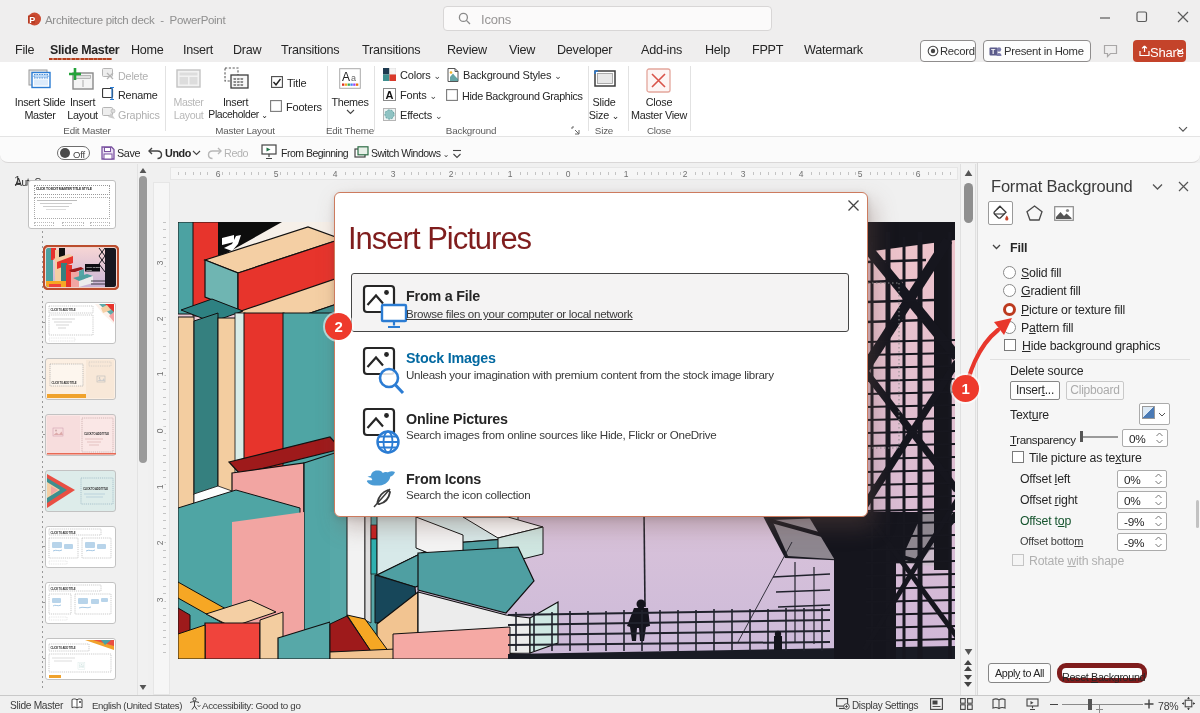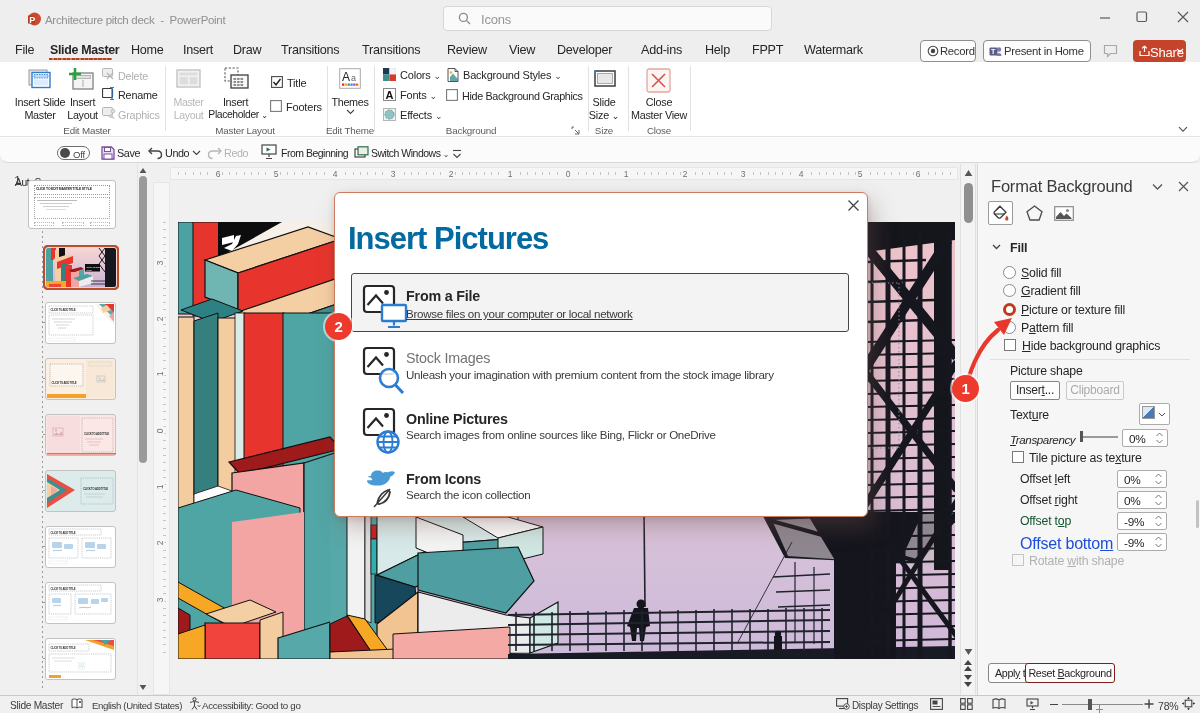--- a/index.html
+++ b/index.html
@@ -240,21 +240,21 @@
 <svg class="ab" style="left:101px;top:146px;" width="14" height="14" viewBox="0 0 14 14">
       <path d="M1 1h9.5L13 3.5V13H1z" fill="#e9dff2" stroke="#7a52a0" stroke-width="1.3"></path>
       <rect x="3.5" y="1.5" width="6" height="4" fill="#fff" stroke="#7a52a0" stroke-width="1"></rect>
       <rect x="3" y="8" width="8" height="5" fill="#fff" stroke="#7a52a0" stroke-width="1"></rect>
     </svg>
 <div class="ab txt" style="left:117px;top:147px;font-size:10.8px;letter-spacing:-0.4px;color:#262626;">Save</div>
 <svg class="ab" style="left:148px;top:146px;" width="15" height="14" viewBox="0 0 15 14">
       <path d="M4 2L1 5l3 3" fill="none" stroke="#444" stroke-width="1.4"></path>
       <path d="M1 5h8.5c2.5 0 4 1.5 4 3.8 0 2.3-1.5 3.7-4 3.7" fill="none" stroke="#444" stroke-width="1.4"></path>
     </svg>
-<div class="ab txt" style="left:165px;top:147px;font-size:10.8px;letter-spacing:-0.4px;color:#262626;">Undo</div>
+<div class="ab txt" style="left:165px;top:147px;font-size:10.8px;letter-spacing:-0.4px;color:#262626;font-weight:bold;">Undo</div>
 <svg class="ab" style="left:192px;top:150px;" width="9" height="6" viewBox="0 0 9 6">
       <path d="M1 1l3.5 3.5L8 1" fill="none" stroke="#444" stroke-width="1.1"></path>
     </svg>
 <svg class="ab" style="left:207px;top:146px;" width="15" height="14" viewBox="0 0 15 14">
       <path d="M11 2l3 3-3 3" fill="none" stroke="#b8b8b8" stroke-width="1.4"></path>
       <path d="M14 5H5.5c-2.5 0-4 1.5-4 3.8 0 2.3 1.5 3.7 4 3.7" fill="none" stroke="#b8b8b8" stroke-width="1.4"></path>
     </svg>
 <div class="ab txt" style="left:224px;top:147px;font-size:10.8px;letter-spacing:-0.4px;color:#b3b3b3;">Redo</div>
 <svg class="ab" style="left:261px;top:144px;" width="16" height="15" viewBox="0 0 16 15">
       <rect x="1" y="1" width="14" height="9" fill="#fff" stroke="#444" stroke-width="1.2"></rect>
@@ -719,30 +719,30 @@
 <div class="ab txt" style="left:1021px;top:266px;font-size:12.3px;color:#262626;"><u>S</u>olid fill</div>
 <div class="ab" style="left:1003px;top:284px;width:13px;height:13px;border-radius:50%;border:1px solid #8a8a8a;background:#fff;"></div>
 <div class="ab txt" style="left:1021px;top:284px;font-size:12.3px;color:#262626;"><u>G</u>radient fill</div>
 <div class="ab" style="left:1003px;top:302.5px;width:13px;height:13px;border-radius:50%;border:3.6px solid #bc3a1e;background:#fff;"></div>
 <div class="ab txt" style="left:1021px;top:302.5px;font-size:12.3px;color:#262626;"><u>P</u>icture or texture fill</div>
 <div class="ab" style="left:1003px;top:320.5px;width:13px;height:13px;border-radius:50%;border:1px solid #8a8a8a;background:#fff;"></div>
 <div class="ab txt" style="left:1021px;top:320.5px;font-size:12.3px;color:#262626;">P<u>a</u>ttern fill</div>
 <div class="ab" style="left:1004px;top:339px;width:11.5px;height:11.5px;border:1px solid #7a7a7a;background:#fff;"></div>
 <div class="ab txt" style="left:1022px;top:339px;font-size:12.3px;color:#262626;"><u>H</u>ide background graphics</div>
 <div class="ab" style="left:990px;top:359px;width:200px;height:1px;background:#e0e0e0;"></div>
-<div class="ab txt" style="left:1010px;top:364px;font-size:12.3px;color:#262626;">Picture shape</div>
+<div class="ab txt" style="left:1010px;top:364px;font-size:12.3px;color:#262626;">Delete source</div>
 <div class="ab" style="left:1010px;top:381px;width:50px;height:19px;border:1px solid #868686;border-radius:2px;background:#fdfdfd;font-size:12px;color:#262626;text-align:center;line-height:17px;">Inser<u>t</u>...</div>
 <div class="ab" style="left:1066px;top:381px;width:58px;height:19px;border:1px solid #c9c9c9;border-radius:2px;background:#f8f8f8;font-size:12px;color:#ababab;text-align:center;line-height:17px;">Clipboard</div>
 <div class="ab txt" style="left:1010px;top:408px;font-size:12.3px;color:#262626;">Text<u>u</u>re</div>
 <div class="ab" style="left:1139px;top:403px;width:31px;height:22px;border:1px solid #ababab;border-radius:2px;background:#fff;"></div>
 <div class="ab" style="left:1142px;top:406px;width:13px;height:13px;background:linear-gradient(135deg,#dce9f5 0 50%,#4a7ab5 50% 100%);border:0.5px solid #999;"></div>
 <svg class="ab" style="left:1158px;top:412px;" width="8" height="5" viewBox="0 0 8 5">
       <path d="M1 1l3 3 3-3" fill="none" stroke="#555" stroke-width="1"></path>
     </svg>
-<div class="ab txt" style="left:1010px;top:432.5px;font-size:11.6px;letter-spacing:-0.4px;color:#262626;font-style:italic;"><u>T</u>ransparency</div>
+<div class="ab txt" style="left:1010px;top:432.5px;font-size:11.6px;letter-spacing:-0.4px;color:#262626;"><u>T</u>ransparency</div>
 <div class="ab" style="left:1080px;top:431px;width:3px;height:11px;background:#555;"></div>
 <div class="ab" style="left:1083px;top:436px;width:35px;height:1.5px;background:#9a9a9a;"></div>
 <div class="ab" style="left:1122px;top:429px;width:46px;height:18px;border:1px solid #ababab;border-radius:2px;background:#fff;font-size:11.8px;color:#262626;padding:2px 0 0 6px;">0%</div>
     <svg class="ab" style="left:1155px;top:432px;" width="9" height="12" viewBox="0 0 9 12">
       <path d="M1.5 4L4.5 1l3 3" fill="none" stroke="#777" stroke-width="1"></path>
       <path d="M1.5 8l3 3 3-3" fill="none" stroke="#777" stroke-width="1"></path>
     </svg>
 <div class="ab" style="left:1012px;top:451px;width:11.5px;height:11.5px;border:1px solid #7a7a7a;background:#fff;"></div>
 <div class="ab txt" style="left:1029px;top:451px;font-size:12.3px;color:#262626;">Tile picture as te<u>x</u>ture</div>
 <div class="ab txt" style="left:1020px;top:472px;font-size:12.3px;color:#262626;">Offset <u>l</u>eft</div>
@@ -756,30 +756,30 @@
     <svg class="ab" style="left:1154px;top:494px;" width="9" height="12" viewBox="0 0 9 12">
       <path d="M1.5 4L4.5 1l3 3" fill="none" stroke="#777" stroke-width="1"></path>
       <path d="M1.5 8l3 3 3-3" fill="none" stroke="#777" stroke-width="1"></path>
     </svg>
 <div class="ab txt" style="left:1020px;top:514px;font-size:12.3px;color:#14532d;">Offset t<u>o</u>p</div>
 <div class="ab" style="left:1117px;top:512px;width:50px;height:18px;border:1px solid #ababab;border-radius:2px;background:#fff;font-size:11.8px;color:#262626;padding:2px 0 0 6px;">-9%</div>
     <svg class="ab" style="left:1154px;top:515px;" width="9" height="12" viewBox="0 0 9 12">
       <path d="M1.5 4L4.5 1l3 3" fill="none" stroke="#777" stroke-width="1"></path>
       <path d="M1.5 8l3 3 3-3" fill="none" stroke="#777" stroke-width="1"></path>
     </svg>
-<div class="ab txt" style="left:1020px;top:535px;font-size:16px;color:#1d4ed8;">Offset botto<u>m</u></div>
+<div class="ab txt" style="left:1020px;top:535px;font-size:11px;color:#404040;">Offset botto<u>m</u></div>
 <div class="ab" style="left:1117px;top:533px;width:50px;height:18px;border:1px solid #ababab;border-radius:2px;background:#fff;font-size:11.8px;color:#262626;padding:2px 0 0 6px;">-9%</div>
     <svg class="ab" style="left:1154px;top:536px;" width="9" height="12" viewBox="0 0 9 12">
       <path d="M1.5 4L4.5 1l3 3" fill="none" stroke="#777" stroke-width="1"></path>
       <path d="M1.5 8l3 3 3-3" fill="none" stroke="#777" stroke-width="1"></path>
     </svg>
 <div class="ab" style="left:1012px;top:554px;width:11.5px;height:11.5px;border:1px solid #c5c5c5;background:#f5f5f5;"></div>
 <div class="ab txt" style="left:1029px;top:554px;font-size:12.3px;color:#b0b0b0;">Rotate <u>w</u>ith shape</div>
 <div class="ab" style="left:988px;top:663px;width:63px;height:20px;border:1px solid #868686;border-radius:3px;background:#fcfcfc;font-size:10.8px;letter-spacing:-0.35px;color:#262626;text-align:center;line-height:18px;white-space:nowrap;">Appl<u>y</u> to All</div>
-<div class="ab" style="left:1025px;top:663px;width:90px;height:20px;border:1px solid #7f1d1d;border-radius:3px;background:#fcfcfc;font-size:10.8px;letter-spacing:-0.35px;color:#262626;text-align:center;line-height:18px;white-space:nowrap;">Reset <u>B</u>ackground</div>
+<div class="ab" style="left:1057px;top:663px;width:90px;height:20px;border:5px solid #7f1d1d;border-radius:9px;background:#fcfcfc;font-size:10.8px;letter-spacing:-0.35px;color:#262626;text-align:center;line-height:18px;white-space:nowrap;">Reset <u>B</u>ackground</div>
 <div class="ab" style="left:1196px;top:500px;width:3px;height:28px;background:#c2c2c2;border-radius:2px;"></div>
 </div>
 
 <div id="statusbar">
 <div class="ab" style="left:0;top:695px;width:1200px;height:18px;background:#f0f0f0;border-top:1px solid #c9c9c9;"></div>
 <div class="ab txt" style="left:10px;top:700px;font-size:10.2px;letter-spacing:-0.3px;color:#3c3c3c;">Slide Master</div>
 <svg class="ab" style="left:71px;top:698px;" width="12" height="12" viewBox="0 0 12 12">
       <path d="M1 1.5c2-.8 3.5-.8 5 .3 1.5-1.1 3-1.1 5-.3v8.2c-2-.8-3.5-.8-5 .3-1.5-1.1-3-1.1-5-.3z" fill="#fff" stroke="#444" stroke-width="1"></path>
       <line x1="6" y1="1.8" x2="6" y2="10" stroke="#444" stroke-width="0.9"></line>
       <path d="M8 3l2 2M8 5l2-2" stroke="#444" stroke-width="0.8"></path>
@@ -835,50 +835,50 @@
       <path d="M6.5 0v2.2M6.5 10.8V13M0 6.5h2.2M10.8 6.5H13" stroke="#444" stroke-width="1.1"></path>
       <path d="M6.5 0L5 1.8h3zM6.5 13L5 11.2h3zM0 6.5L1.8 5v3zM13 6.5L11.2 5v3z" fill="#444"></path>
     </svg>
 </div>
 
 <div id="dialog">
 <div class="ab" style="left:334px;top:192px;width:534px;height:325px;background:#fff;border:1px solid #cd7b5e;border-radius:6px;box-shadow:6px 10px 22px rgba(120,90,80,0.35),0 2px 6px rgba(0,0,0,0.12);"></div>
 <svg class="ab" style="left:847px;top:199px;" width="13" height="13" viewBox="0 0 13 13">
       <path d="M1.5 1.5l10 10M11.5 1.5l-10 10" stroke="#444" stroke-width="1.3"></path>
     </svg>
-<div class="ab txt" style="left:348px;top:221px;font-size:31px;font-weight:700;color:#0369a1;letter-spacing:-1px;">Insert Pictures</div>
+<div class="ab txt" style="left:348px;top:221px;font-size:31px;font-weight:400;color:#7f1d1d;letter-spacing:-1px;">Insert Pictures</div>
 <div class="ab" style="left:351px;top:273px;width:498px;height:59px;background:#f4f3f3;border:1.6px solid #454545;border-radius:3px;"></div>
 <svg class="ab" style="left:361px;top:281px;" width="48" height="52" viewBox="0 0 48 52">
 <rect x="3" y="5" width="30" height="26" rx="3" fill="#fff" stroke="#262626" stroke-width="2.2"></rect>
 <circle cx="25.5" cy="11.5" r="2.4" fill="#262626"></circle>
 <path d="M6.5 24 l8.5-9.5 7 8" fill="none" stroke="#262626" stroke-width="2.2"></path>
 <rect x="21" y="24" width="24" height="16" rx="1" fill="#fff" stroke="#2b7cd3" stroke-width="2.4"></rect>
 <path d="M33 40v4.5M27 46h12" stroke="#2b7cd3" stroke-width="2.2"></path>
 </svg>
 <div class="ab txt" style="left:406px;top:288px;font-size:14.3px;letter-spacing:-0.2px;font-weight:bold;color:#262626;">From a File</div>
 <div class="ab txt" style="left:406px;top:307px;font-size:11.6px;letter-spacing:-0.3px;color:#3a3a3a;text-decoration:underline;">Browse files on your computer or local network</div>
 <svg class="ab" style="left:361px;top:345px;" width="48" height="50" viewBox="0 0 48 50">
 <rect x="3" y="3" width="30" height="26" rx="3" fill="#fff" stroke="#262626" stroke-width="2.2"></rect>
 <circle cx="25.5" cy="9.5" r="2.4" fill="#262626"></circle>
 <path d="M6.5 22 l8.5-9.5 7 8" fill="none" stroke="#262626" stroke-width="2.2"></path>
 <circle cx="28" cy="33" r="9" fill="#fff" fill-opacity="0.85" stroke="#2b7cd3" stroke-width="2.6"></circle>
 <line x1="34.5" y1="40" x2="42" y2="48" stroke="#2b7cd3" stroke-width="3"></line>
 </svg>
-<div class="ab txt" style="left:406px;top:350px;font-size:14.3px;letter-spacing:-0.2px;font-weight:normal;color:#737373;">Stock Images</div>
+<div class="ab txt" style="left:406px;top:350px;font-size:14.3px;letter-spacing:-0.2px;font-weight:bold;color:#0369a1;">Stock Images</div>
 <div class="ab txt" style="left:406px;top:368px;font-size:11.6px;letter-spacing:-0.3px;color:#3a3a3a;">Unleash your imagination with premium content from the stock image library</div>
 <svg class="ab" style="left:361px;top:406px;" width="48" height="50" viewBox="0 0 48 50">
 <rect x="3" y="3" width="30" height="26" rx="3" fill="#fff" stroke="#262626" stroke-width="2.2"></rect>
 <circle cx="25.5" cy="9.5" r="2.4" fill="#262626"></circle>
 <path d="M6.5 22 l8.5-9.5 7 8" fill="none" stroke="#262626" stroke-width="2.2"></path>
 <circle cx="27" cy="36" r="10.5" fill="#fff" stroke="#2b7cd3" stroke-width="2.4"></circle>
 <ellipse cx="27" cy="36" rx="4.5" ry="10.5" fill="none" stroke="#2b7cd3" stroke-width="1.8"></ellipse>
 <path d="M16.5 36h21M18 30.5h18M18 41.5h18" stroke="#2b7cd3" stroke-width="1.8" fill="none"></path>
 </svg>
 <div class="ab txt" style="left:406px;top:411px;font-size:14.3px;letter-spacing:-0.2px;font-weight:bold;color:#262626;">Online Pictures</div>
-<div class="ab txt" style="left:406px;top:428px;font-size:11.6px;letter-spacing:-0.3px;color:#3a3a3a;">Search images from online sources like Bing, Flickr or OneDrive</div>
+<div class="ab txt" style="left:406px;top:428px;font-size:11.6px;letter-spacing:-0.3px;color:#3a3a3a;">Search images from online sources like Hide, Flickr or OneDrive</div>
 <svg class="ab" style="left:360px;top:464px;" width="50" height="46" viewBox="0 0 50 46">
 <path d="M17 6.5c-3.4 0-6 2.4-6 5.6 0 1.5.5 2.8 1.4 3.8-1.2.5-2.4.6-3.8.3-1.5-.3-2.2.6-1.3 1.8 1.6 2.1 4.2 3.4 7.3 3.4 7.6 1 13.4-2 15.4-7.5.9-2.6-.4-5-3-5.6-1.5-.4-3-.1-4.2.7-.7-1.5-2.3-2.5-4-2.5z" fill="#4a9bd5"></path>
 <path d="M11.5 11.5l-4 1.2 4 1.3z" fill="#4a9bd5"></path>
 <path d="M26.5 9.5c2.5-2.2 5.5-2.7 8.5-1.5-1 2.8-3.2 4.6-6.2 5z" fill="#4a9bd5"></path>
 <path d="M28 26c-5.5 2-9 6-10.5 12-.3 1.4.6 2.3 2 2C25.5 38.5 29 34 30 28z" fill="none" stroke="#3a3a3a" stroke-width="1.8"></path>
 <line x1="14" y1="43" x2="30" y2="25" stroke="#3a3a3a" stroke-width="1.5"></line>
 </svg>
 <div class="ab txt" style="left:406px;top:471px;font-size:14.3px;letter-spacing:-0.2px;font-weight:bold;color:#262626;">From Icons</div>
 <div class="ab txt" style="left:406px;top:488px;font-size:11.6px;letter-spacing:-0.3px;color:#3a3a3a;">Search the icon collection</div>
 </div>

